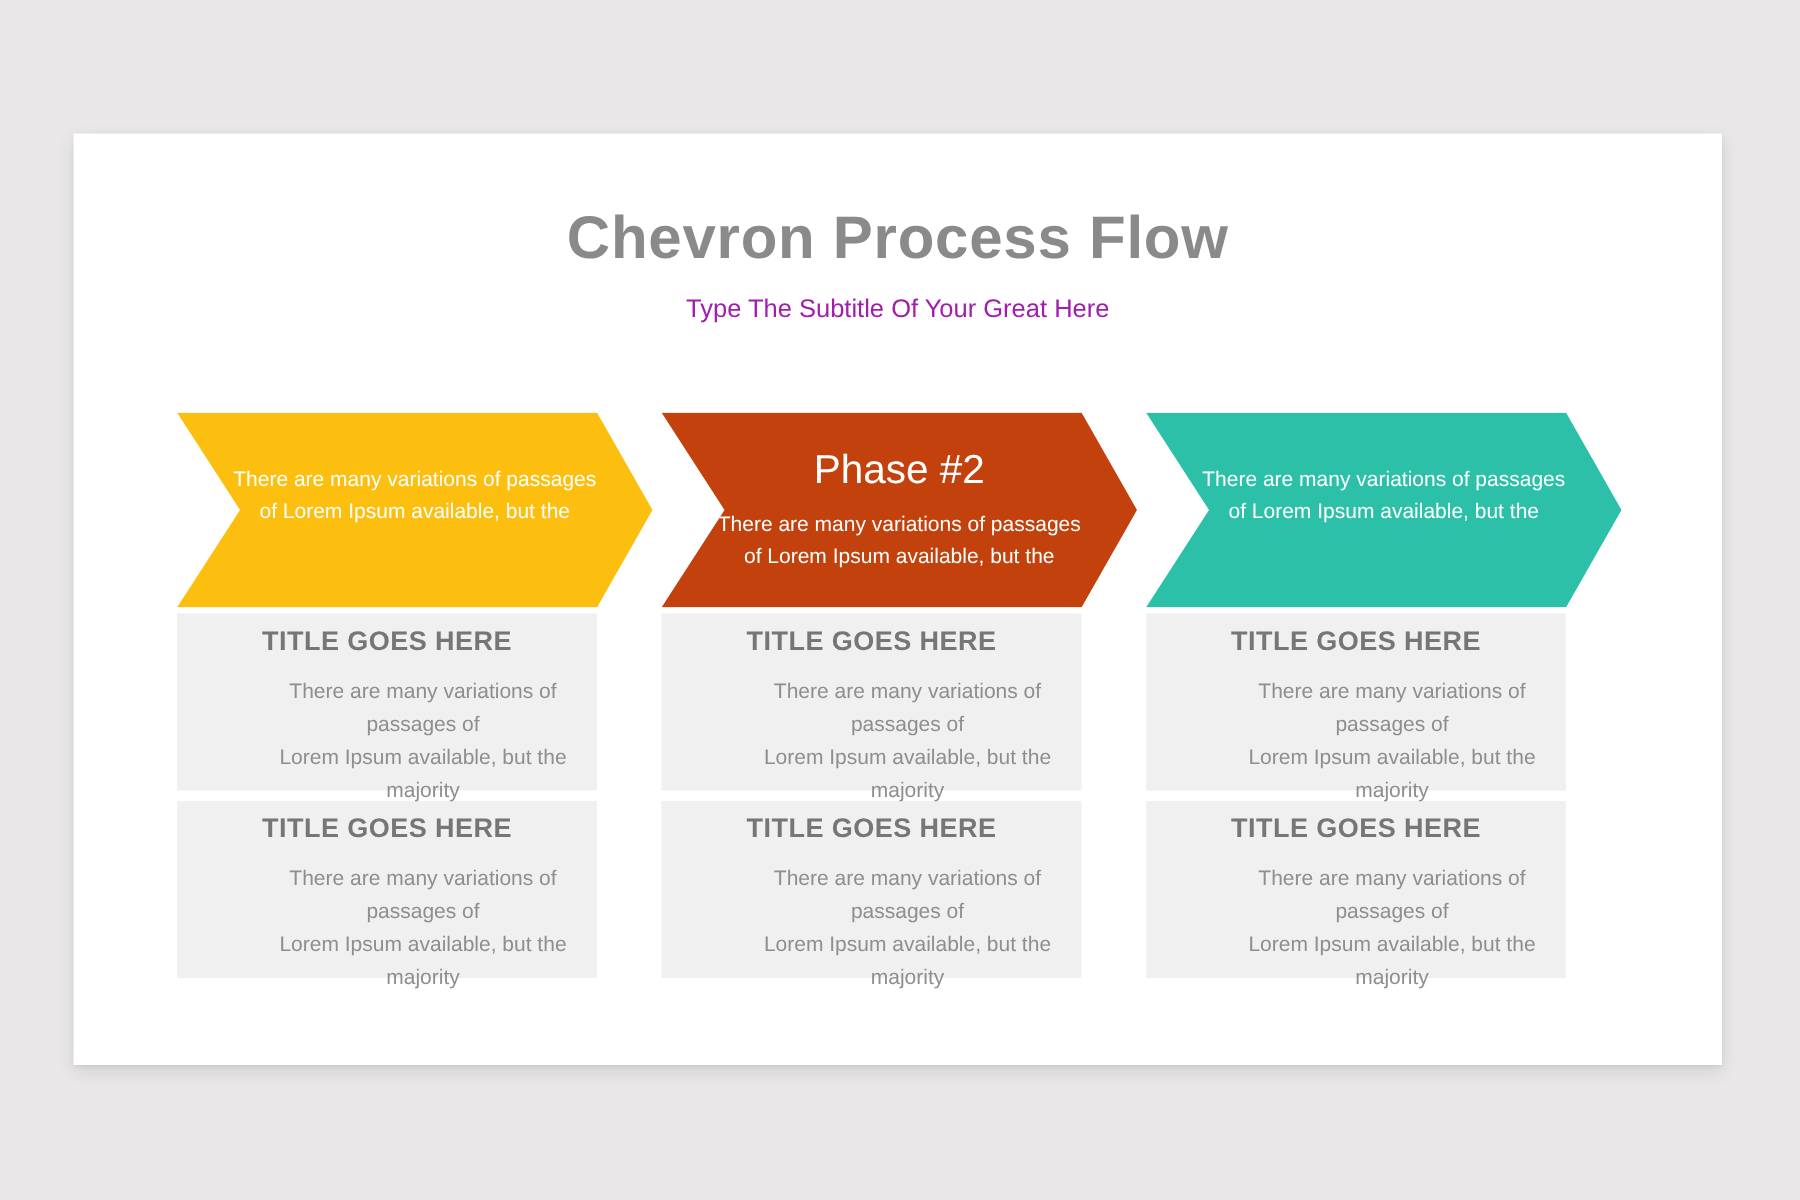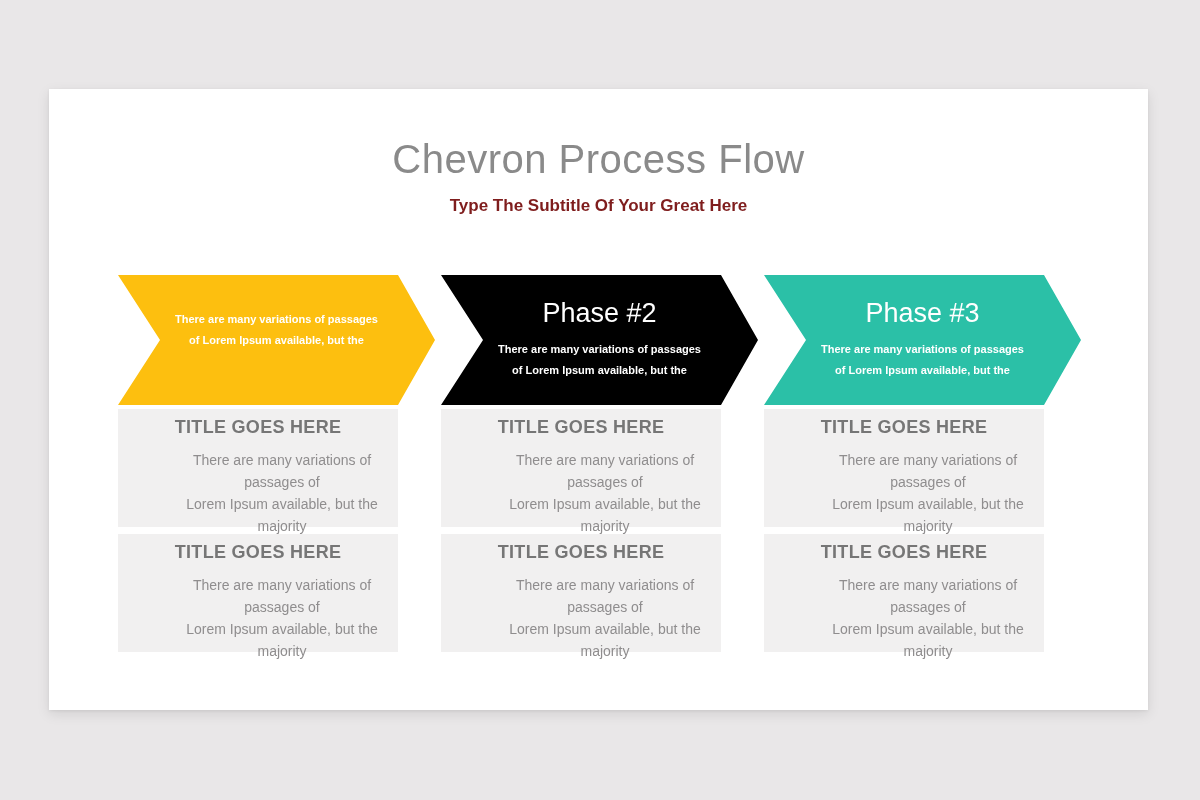--- a/index.html
+++ b/index.html
@@ -23,30 +23,30 @@
     background: #ffffff;
     box-shadow: 0 4px 12px rgba(0,0,0,0.10), 0 1px 3px rgba(0,0,0,0.06);
   }
   .slide-header {
     text-align: center;
     padding-top: 46px;
   }
   .slide-title {
     font-size: 40px;
     line-height: 48px;
-    font-weight: 400;
+    font-weight: 700;
     color: #8a8a8a;
     letter-spacing: 0.5px;
   }
   .slide-subtitle {
     margin-top: 13px;
     font-size: 17px;
     line-height: 20px;
-    font-weight: 700;
-    color: #7f1d1d;
+    font-weight: 400;
+    color: #a21caf;
   }
   .columns {
     position: absolute;
     left: 69px;
     top: 186px;
     width: 963px;
     display: flex;
     gap: 43px;
   }
   .column {
@@ -63,23 +63,23 @@
     box-sizing: border-box;
     padding-top: 23px;
   }
   .phase-title {
     font-size: 27px;
     line-height: 30px;
     font-weight: 400;
   }
   .phase-desc {
     margin-top: 11px;
-    font-size: 11px;
+    font-size: 14px;
     line-height: 21px;
-    font-weight: 700;
+    font-weight: 400;
   }
   .phase-desc span { display: block; }
   .info-box {
     width: 280px;
     height: 118px;
     background: #f1f0f0;
     text-align: center;
     box-sizing: border-box;
     margin-top: 7px;
   }
@@ -133,21 +133,21 @@
       <div class="info-box">
         <div class="box-title">TITLE GOES HERE</div>
         <div class="box-desc">
           <span>There are many variations of passages of</span>
           <span>Lorem Ipsum available, but the majority</span>
         </div>
       </div>
     </div>
 
     <div class="column">
-      <div class="chevron" style="background: #000000;">
+      <div class="chevron" style="background: #c2410c;">
         <div class="phase-title">Phase #2</div>
         <div class="phase-desc">
           <span>There are many variations of passages</span>
           <span>of Lorem Ipsum available, but the</span>
         </div>
       </div>
       <div class="info-box first">
         <div class="box-title">TITLE GOES HERE</div>
         <div class="box-desc">
           <span>There are many variations of passages of</span>
@@ -158,21 +158,20 @@
         <div class="box-title">TITLE GOES HERE</div>
         <div class="box-desc">
           <span>There are many variations of passages of</span>
           <span>Lorem Ipsum available, but the majority</span>
         </div>
       </div>
     </div>
 
     <div class="column">
       <div class="chevron" style="background: rgb(43, 192, 167);">
-        <div class="phase-title">Phase #3</div>
         <div class="phase-desc">
           <span>There are many variations of passages</span>
           <span>of Lorem Ipsum available, but the</span>
         </div>
       </div>
       <div class="info-box first">
         <div class="box-title">TITLE GOES HERE</div>
         <div class="box-desc">
           <span>There are many variations of passages of</span>
           <span>Lorem Ipsum available, but the majority</span>

